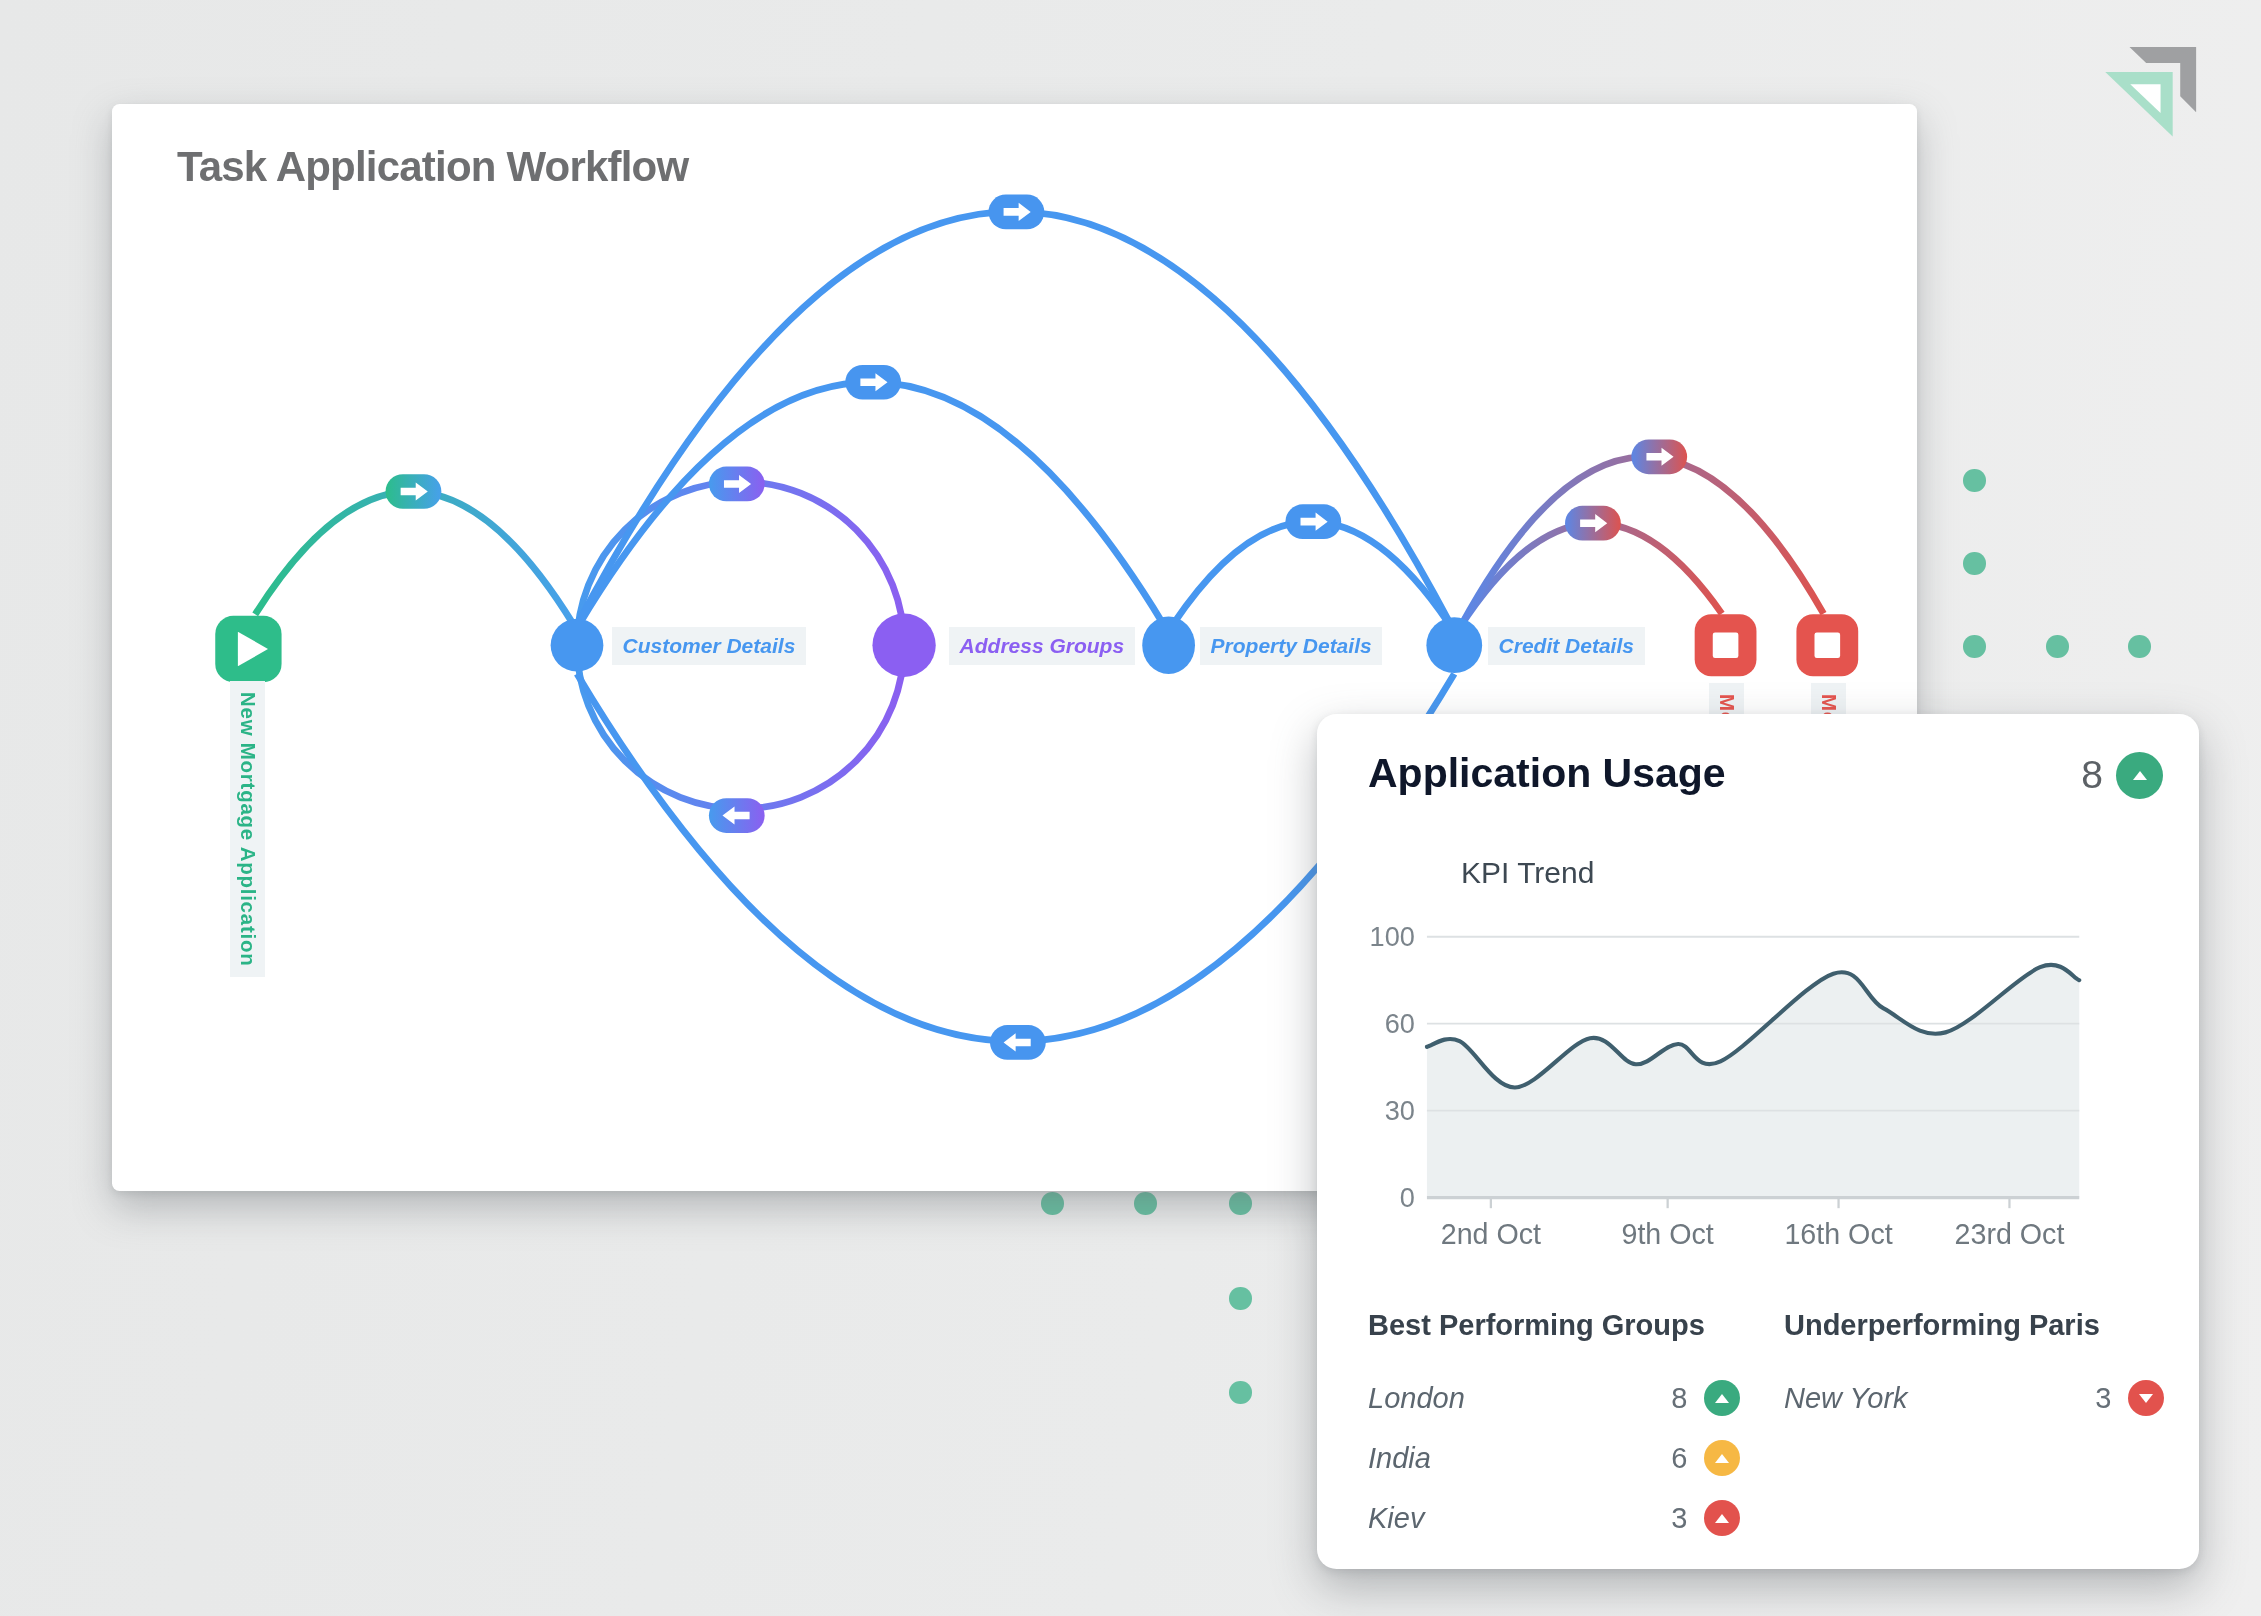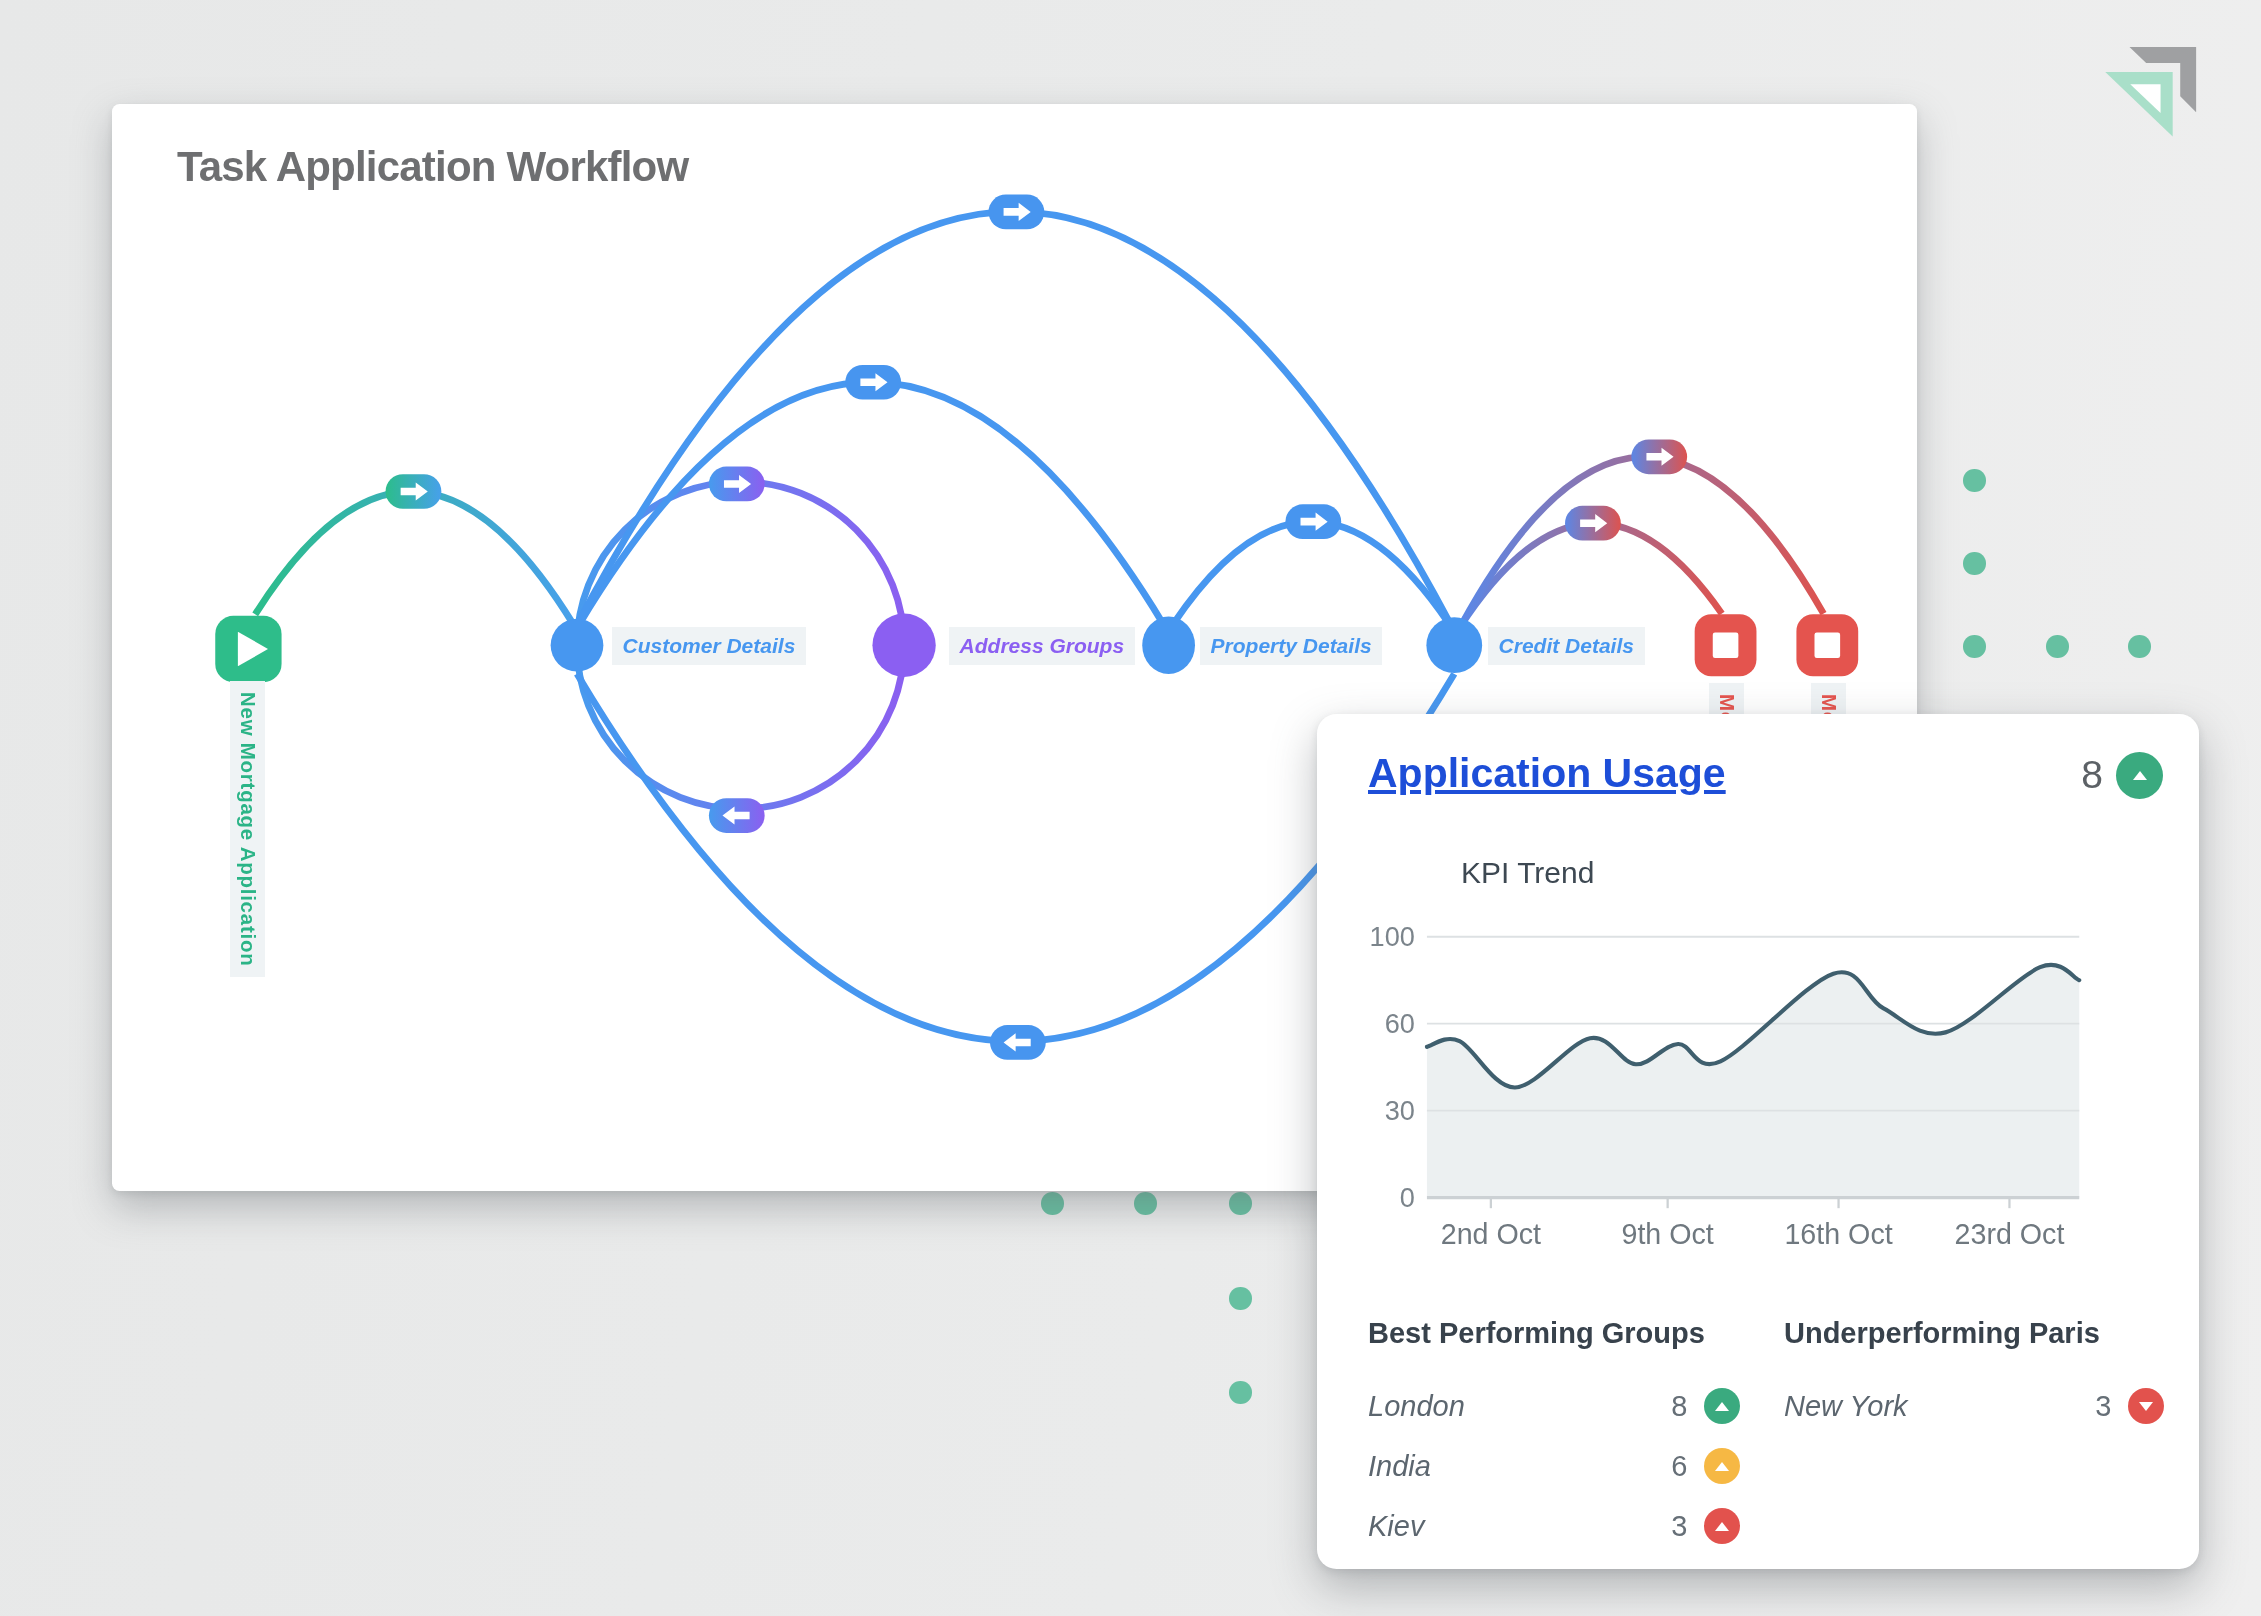--- a/index.html
+++ b/index.html
@@ -16,28 +16,28 @@
   .flow-svg{position:absolute;left:0;top:0;width:1805px;height:1087px;}
   .chip{position:absolute;background:#eff3f5;font-weight:bold;font-size:21px;
     padding:0 10.6px;height:38px;line-height:38px;white-space:nowrap;font-style:italic;}
   .chip-blue{color:#4797f0;} .chip-purple{color:#8b5ff2;}
   .chip-vert{position:absolute;background:#eff3f5;font-weight:bold;font-size:20.4px;
     writing-mode:vertical-rl;padding:10.6px 6px;white-space:nowrap;letter-spacing:0.8px;}
   .chip-green{color:#2bb487;} .chip-red{color:#e4544e;}
   .dot{position:absolute;width:22.6px;height:22.6px;border-radius:50%;background:#66c0a1;z-index:1;}
   .logo{position:absolute;left:2103px;top:38px;z-index:1;}
   
-  .usage-head{position:absolute;left:51px;top:36px;font-size:41px;font-weight:bold;color:#1d4ed8;text-decoration:underline;}
+  .usage-head{position:absolute;left:51px;top:36px;font-size:41px;font-weight:bold;color:#0f172a;}
   .usage-score{position:absolute;right:96px;top:39px;font-size:39px;color:#5c6166;}
   .usage-badge{position:absolute;right:36px;top:38px;width:47px;height:47px;border-radius:50%;
     background:#3aaa7f;display:flex;align-items:center;justify-content:center;}
   .kpi-label{position:absolute;left:144px;top:142px;font-size:30px;color:#3d4852;}
   .kpi-chart{position:absolute;left:30px;top:188px;}
   .grp-col{position:absolute;top:595px;}
-  .grp-col h3{margin:8px 0 26px 0;font-size:29px;font-weight:bold;color:#38424c;}
+  .grp-col h3{margin:0 0 26px 0;font-size:29px;font-weight:bold;color:#38424c;}
   .grp-row{display:flex;align-items:center;height:60px;}
   .grp-name{font-size:29px;color:#5c666f;flex:0 0 auto;font-style:italic;}
   .grp-fill{flex:1 1 auto;}
   .grp-val{font-size:29px;color:#666f77;margin-right:16.6px;}
   .badge{width:36px;height:36px;border-radius:50%;display:flex;align-items:center;justify-content:center;}
   .tri-up{width:0;height:0;border-left:7.5px solid transparent;border-right:7.5px solid transparent;
     border-bottom:9.8px solid #ffffff;}
   .tri-down{width:0;height:0;border-left:7.5px solid transparent;border-right:7.5px solid transparent;
     border-top:9.8px solid #ffffff;}
 </style>

